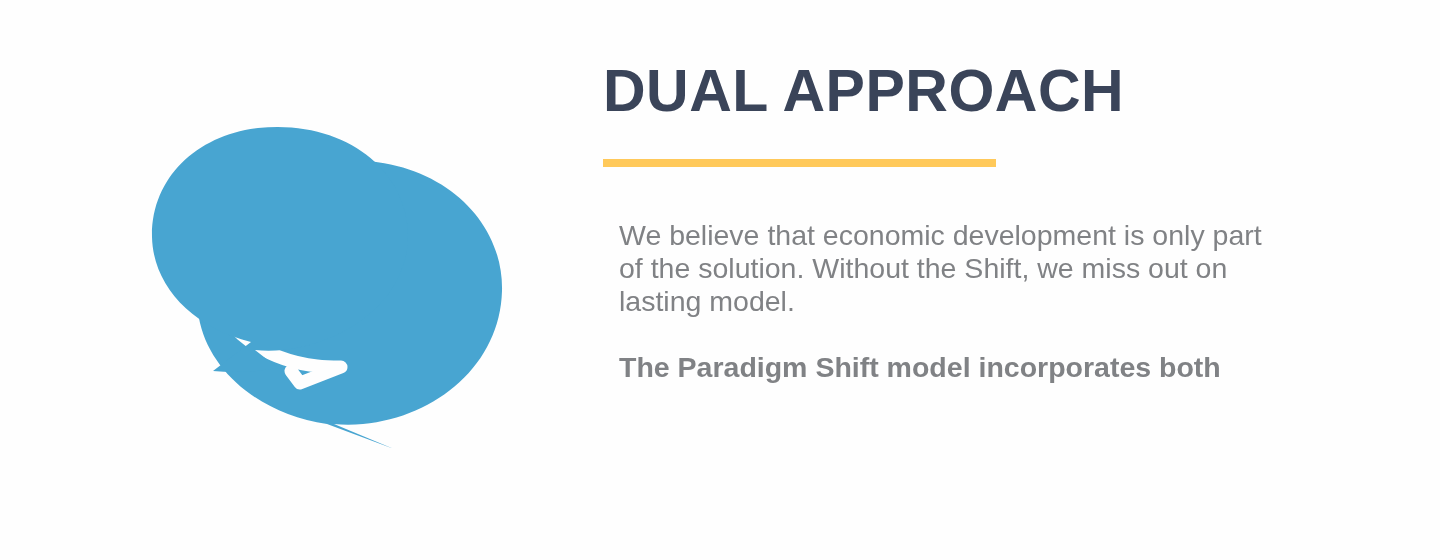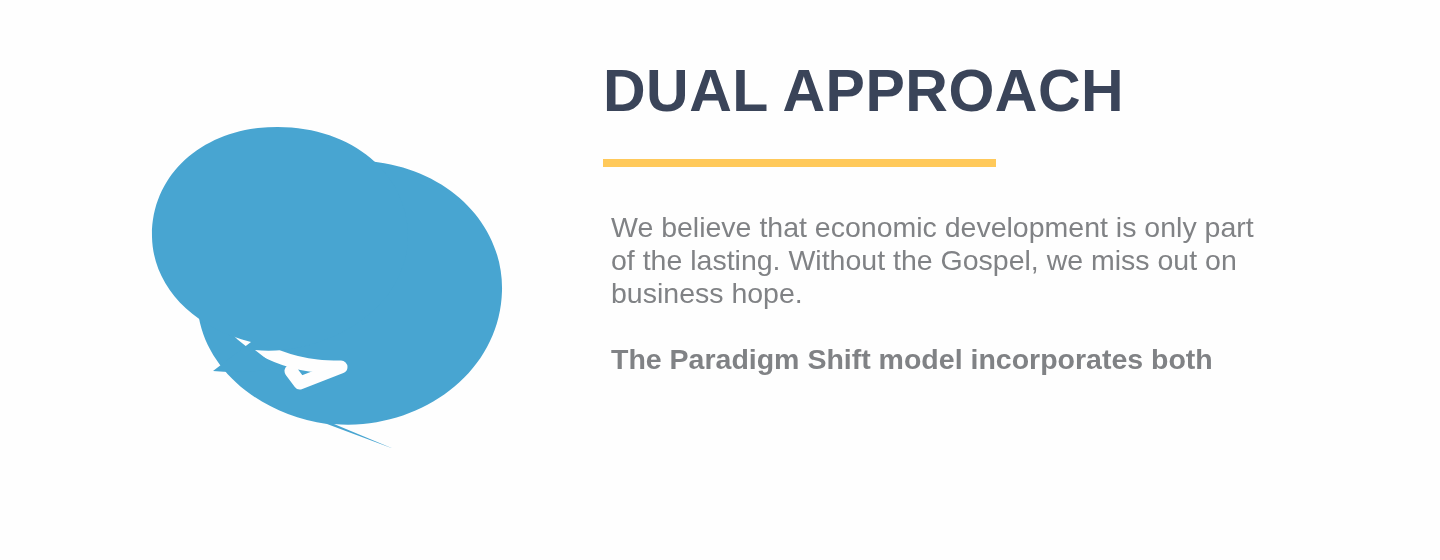--- a/index.html
+++ b/index.html
@@ -80,21 +80,21 @@
   }
 
   .body-block {
     position: absolute;
     left: 0px;
     top: 203px;
     width: 760px;
   }
 
   .para {
-    margin: 8px;
+    margin: 16px;
     font-family: "Liberation Sans", sans-serif;
     font-size: 28.5px;
     font-weight: 400;
     line-height: 33px;
     color: #808285;
     letter-spacing: 0px;
   }
   .para + .para {
     margin-top: 33px;
     font-weight: bold;
@@ -145,22 +145,22 @@
   <div class="text-col">
 
     <h1 class="heading">DUAL APPROACH</h1>
 
     <div class="rule"></div>
 
     <div class="body-block">
 
       <p class="para">
         <span class="ln">We believe that economic development is only part</span>
-        <span class="ln">of the lasting. Without the Gospel, we miss out on</span>
-        <span class="ln">business hope.</span>
+        <span class="ln">of the solution. Without the Shift, we miss out on</span>
+        <span class="ln">lasting model.</span>
       </p>
 
       <p class="para">
         <span class="ln">The Paradigm Shift model incorporates both</span>
       </p>
 
     </div>
   </div>
 
 </div>

